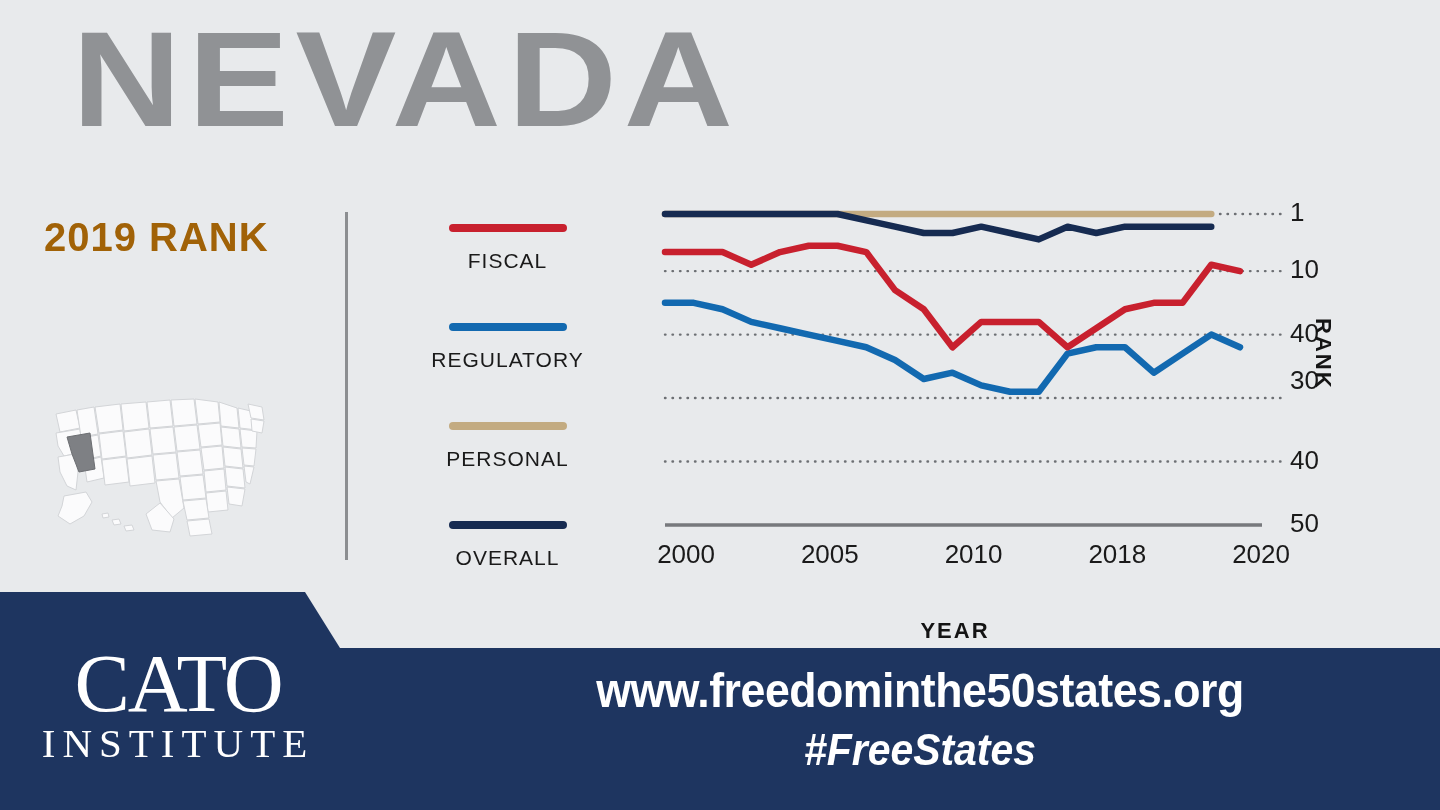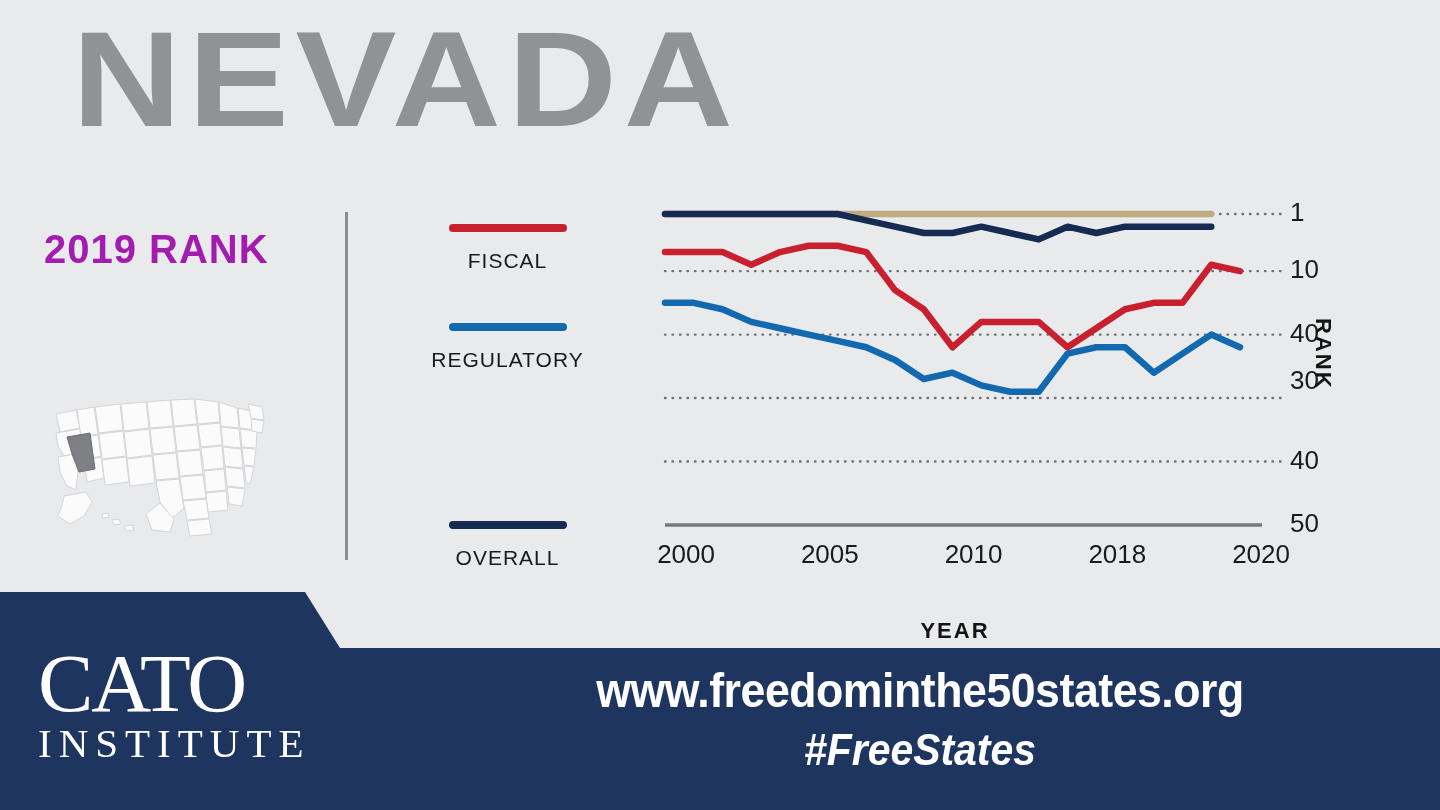--- a/index.html
+++ b/index.html
@@ -19,22 +19,21 @@
     font-weight:bold;
     letter-spacing:6px;
     color:#909295;
     font-family:"Liberation Sans", sans-serif;
     transform:scaleX(1.12);
     transform-origin:left top;
   }
   .rank-label{
     position:absolute;left:44px;top:215px;
     font-size:40px;font-weight:bold;letter-spacing:1px;
-    color:#a21caf;
-    margin-top:12px;
+    color:#a16207;
   }
   .rank-value{
     position:absolute;left:40px;top:265px;
     font-size:82px;font-weight:bold;letter-spacing:-1px;
     color:#96989b;
   }
   .usmap{position:absolute;left:42px;top:390px;width:230px;height:152px;}
 
   
   .divider{
@@ -78,21 +77,21 @@
   .footer-band{
     position:absolute;left:0;top:648px;width:1440px;height:162px;
     background:#1e3560;
   }
   .footer-logo-bg{
     position:absolute;left:0;top:592px;width:340px;height:218px;
     background:#1e3560;
     clip-path:polygon(0 0, 305px 0, 340px 56px, 340px 218px, 0 218px);
   }
   .cato-logo{
-    position:absolute;left:38px;top:645px;width:280px;text-align:left;
+    position:absolute;left:38px;top:645px;width:280px;text-align:center;
     color:#ffffff;font-family:"Liberation Serif", serif;
   }
   .cato-word{font-size:83px;line-height:0.92;letter-spacing:-2px;}
   .cato-sub{font-size:41px;line-height:1;letter-spacing:7px;margin-top:2px;}
   .footer-url{
     position:absolute;left:400px;top:663px;width:1040px;text-align:center;
     color:#ffffff;font-size:48px;font-weight:bold;letter-spacing:-0.5px;
     transform:scaleX(0.93);transform-origin:center top;
   }
   .footer-tag{
@@ -172,20 +171,24 @@
   <div class="divider"></div>
 
   <div class="legend">
     <div class="legend-item" style="top:12px;">
       <span class="legend-swatch" style="background:#c8202e"></span>
       <span class="legend-text">FISCAL</span>
     </div>
     <div class="legend-item" style="top:111px;">
       <span class="legend-swatch" style="background:#1269b0"></span>
       <span class="legend-text">REGULATORY</span>
+    </div>
+    <div class="legend-item" style="top:210px;">
+      <span class="legend-swatch" style="background:#c3ab81"></span>
+      <span class="legend-text">PERSONAL</span>
     </div>
     <div class="legend-item" style="top:309px;">
       <span class="legend-swatch" style="background:#162b51"></span>
       <span class="legend-text">OVERALL</span>
     </div>
   </div>
 
   <div class="chart">
     <svg id="chart-svg" width="700" height="400" viewBox="0 0 700 400" aria-hidden="true">
       <g id="gridlines">

